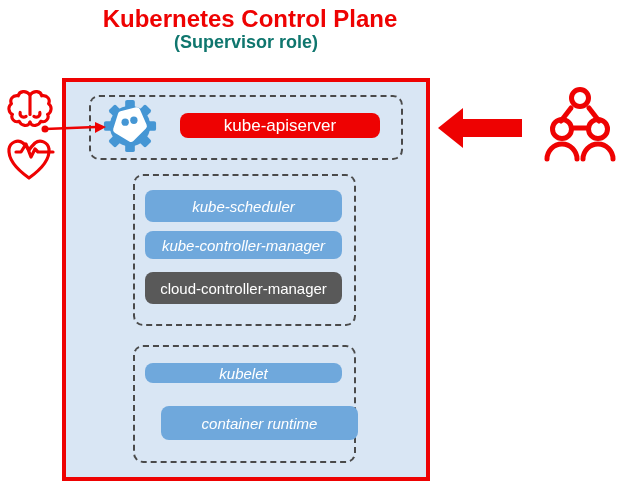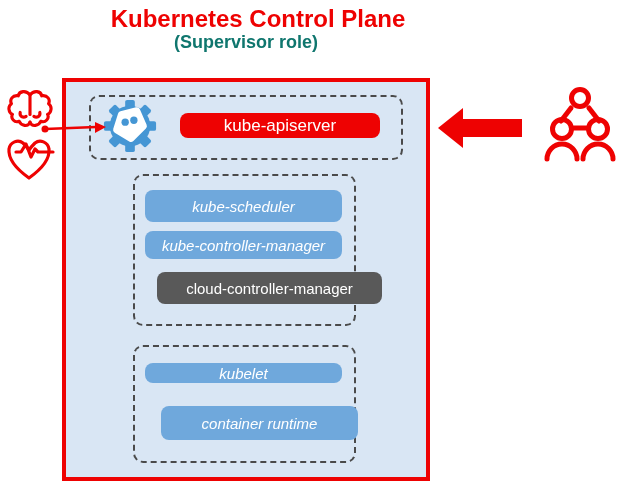--- a/index.html
+++ b/index.html
@@ -6,21 +6,21 @@
   html, body { width: 622px; height: 485px; }
   body {
     position: relative;
     background: #ffffff;
     font-family: "Liberation Sans", sans-serif;
     overflow: hidden;
   }
   .abs { position: absolute; }
 
   .title {
-    left: 12px; top: 5px; width: 492px;
+    left: 4px; top: 5px; width: 492px;
     text-align: center;
     font-size: 24px; font-weight: bold;
     color: #ee0202;
   }
   .subtitle {
     left: 0; top: 32px; width: 492px;
     text-align: center;
     font-size: 18px; font-weight: bold;
     color: #0f766e;
   }
@@ -45,21 +45,21 @@
     border-radius: 8px;
     font-size: 15px;
   }
   .node.blue { background: #6fa8dc; font-style: italic; }
   .node.dark { background: #595959; }
   .node.red  { background: #ee0202; font-size: 17px; }
 
   .api-server { left: 180px; top: 113px; width: 200px; height: 25px; }
   .n-sched    { left: 145px; top: 190px; width: 197px; height: 32px; }
   .n-ctrlmgr  { left: 145px; top: 231px; width: 197px; height: 28px; }
-  .n-cloud    { left: 145px; top: 272px; width: 225px; height: 32px; margin-left: 12px; }
+  .n-cloud    { left: 145px; top: 272px; width: 197px; height: 32px; }
   .n-kubelet  { left: 145px; top: 363px; width: 197px; height: 20px; }
   .n-runtime  { left: 161px; top: 406px; width: 197px; height: 34px; }
 
   .svg-gear   { left: 102px; top: 98px;  width: 56px; height: 56px; }
   .svg-brain  { left: 7px;   top: 88px;  width: 46px; height: 44px; }
   .svg-heart  { left: 5px;   top: 136px; width: 52px; height: 46px; }
   .svg-arrow1 { left: 40px;  top: 119px; width: 68px; height: 18px; }
   .svg-arrow2 { left: 436px; top: 106px; width: 88px; height: 44px; }
   .svg-users  { left: 544px; top: 86px;  width: 76px; height: 76px; }
 </style>

